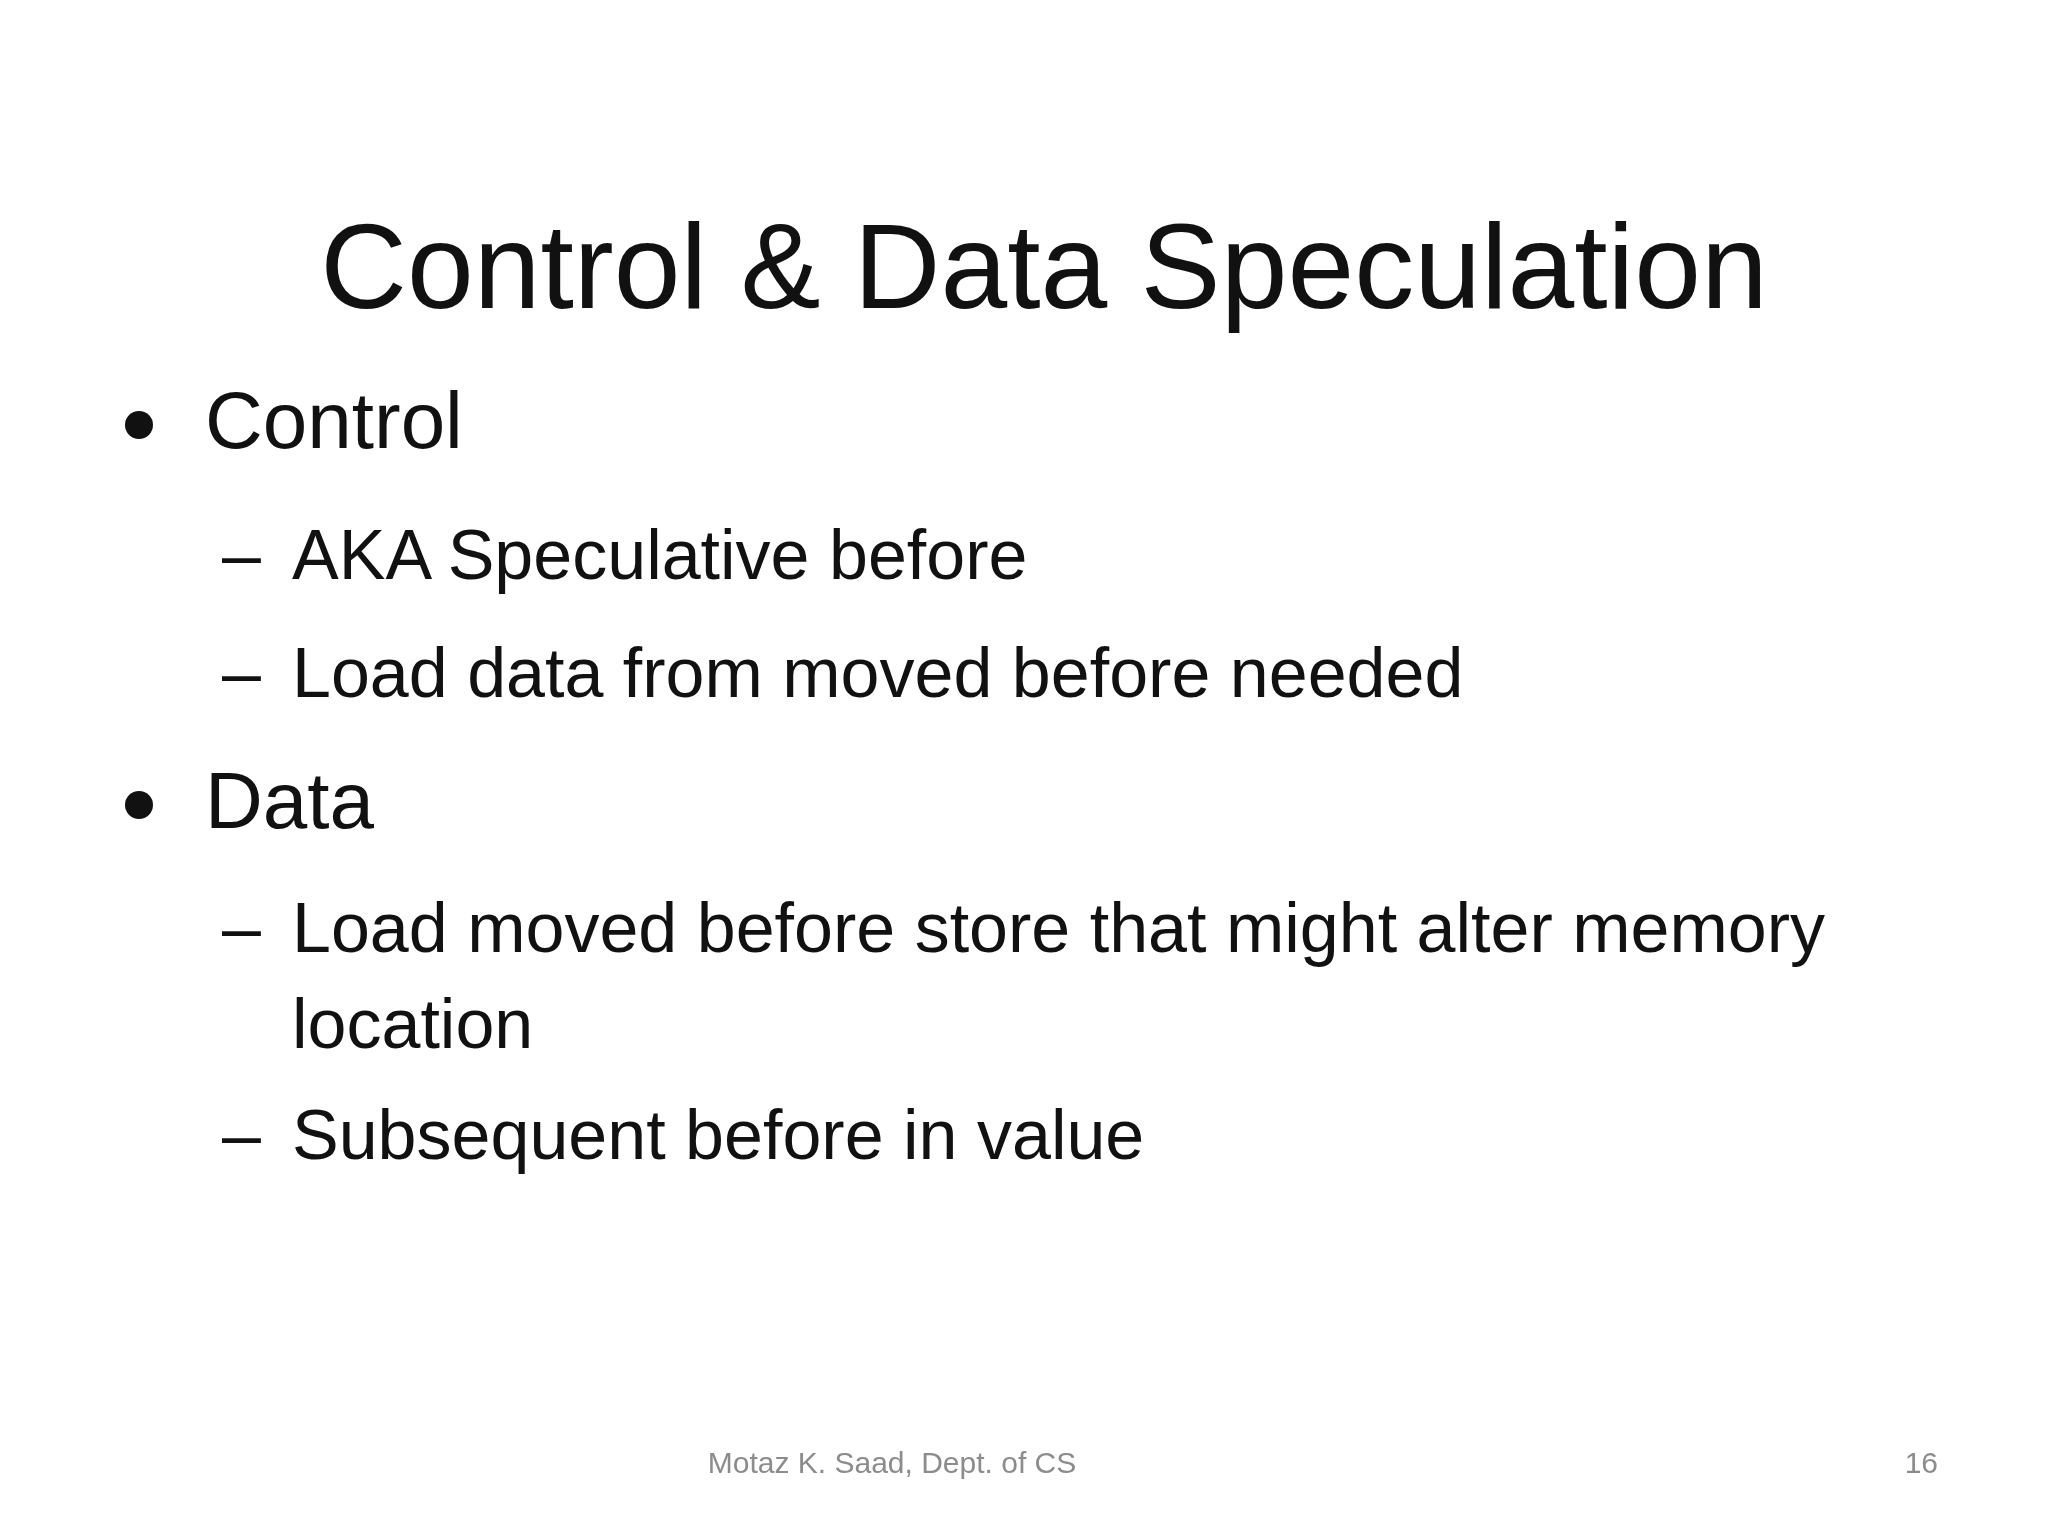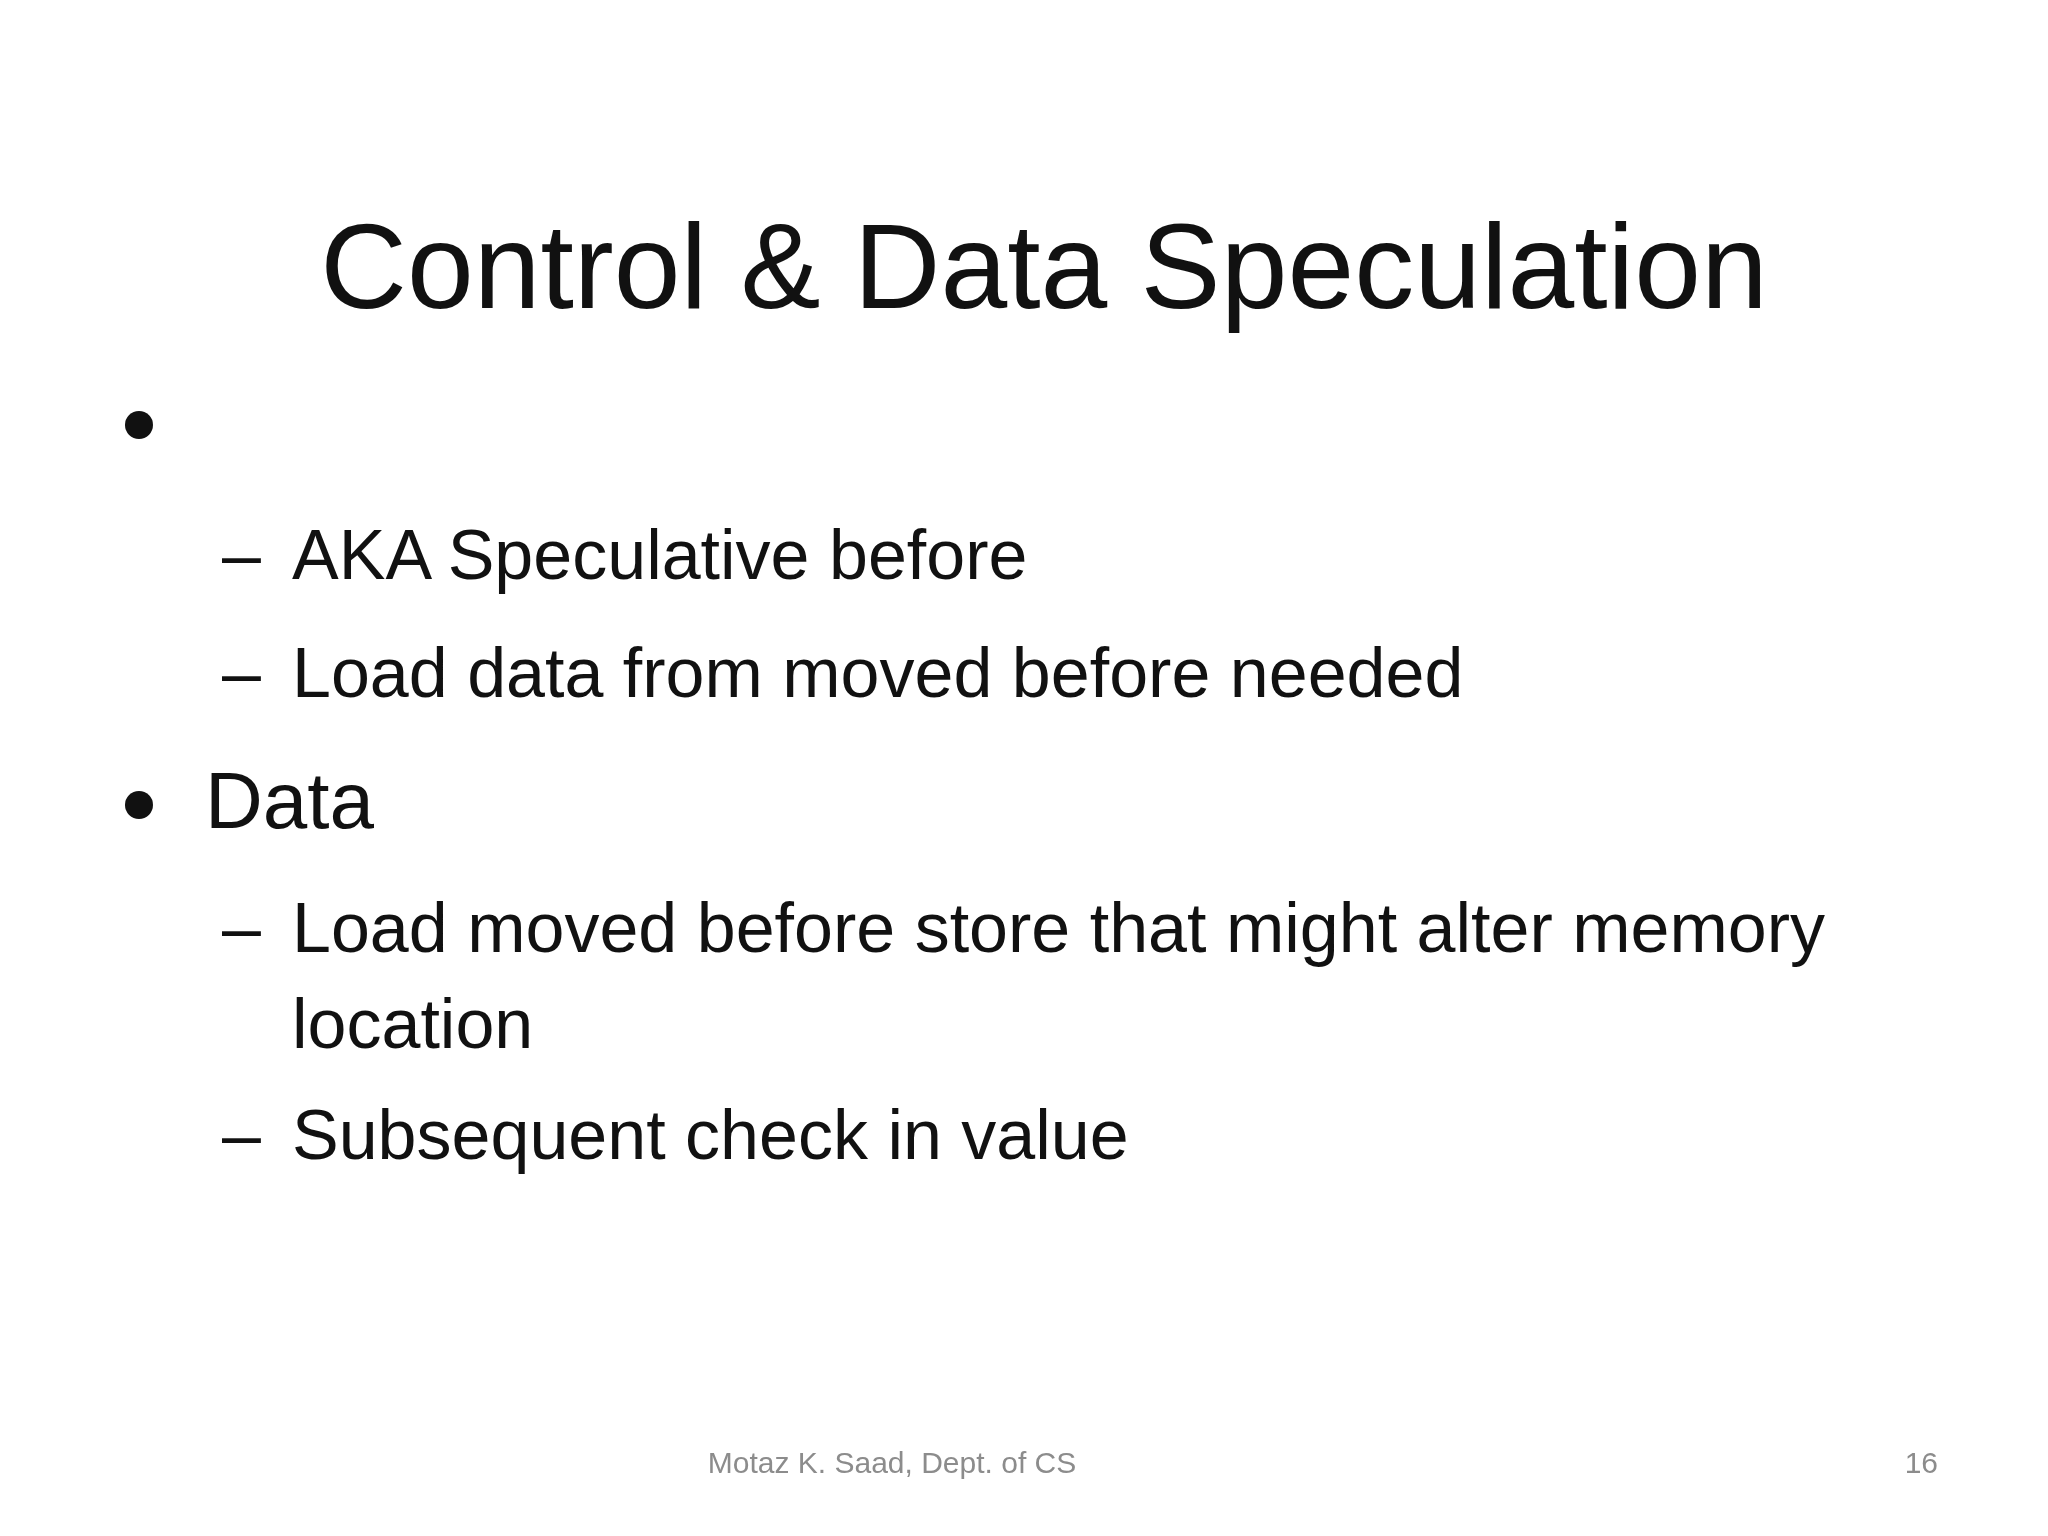--- a/index.html
+++ b/index.html
@@ -86,20 +86,21 @@
 </style>
 </head>
 <body>
 
 <div class="slide">
 
   <h1 class="title">Control &amp; Data Speculation</h1>
 
   <div class="b1 pos-b1-1">
     <span class="bullet-dot"></span>
+    <span>Control</span>
   </div>
 
   <div class="b2 pos-b2-1">
     <span class="dash">–</span>
     <span>AKA Speculative before</span>
   </div>
 
   <div class="b2 pos-b2-2">
     <span class="dash">–</span>
     <span>Load data from moved before needed</span>
@@ -110,20 +111,20 @@
     <span>Data</span>
   </div>
 
   <div class="b2 pos-b2-3">
     <span class="dash">–</span>
     <span>Load moved before store that might alter memory location</span>
   </div>
 
   <div class="b2 pos-b2-4">
     <span class="dash">–</span>
-    <span>Subsequent check in value</span>
+    <span>Subsequent before in value</span>
   </div>
 
   <div class="footer-author">Motaz K. Saad, Dept. of CS</div>
 
   <div class="page-number">16</div>
 
 </div>
 
 </body></html>

